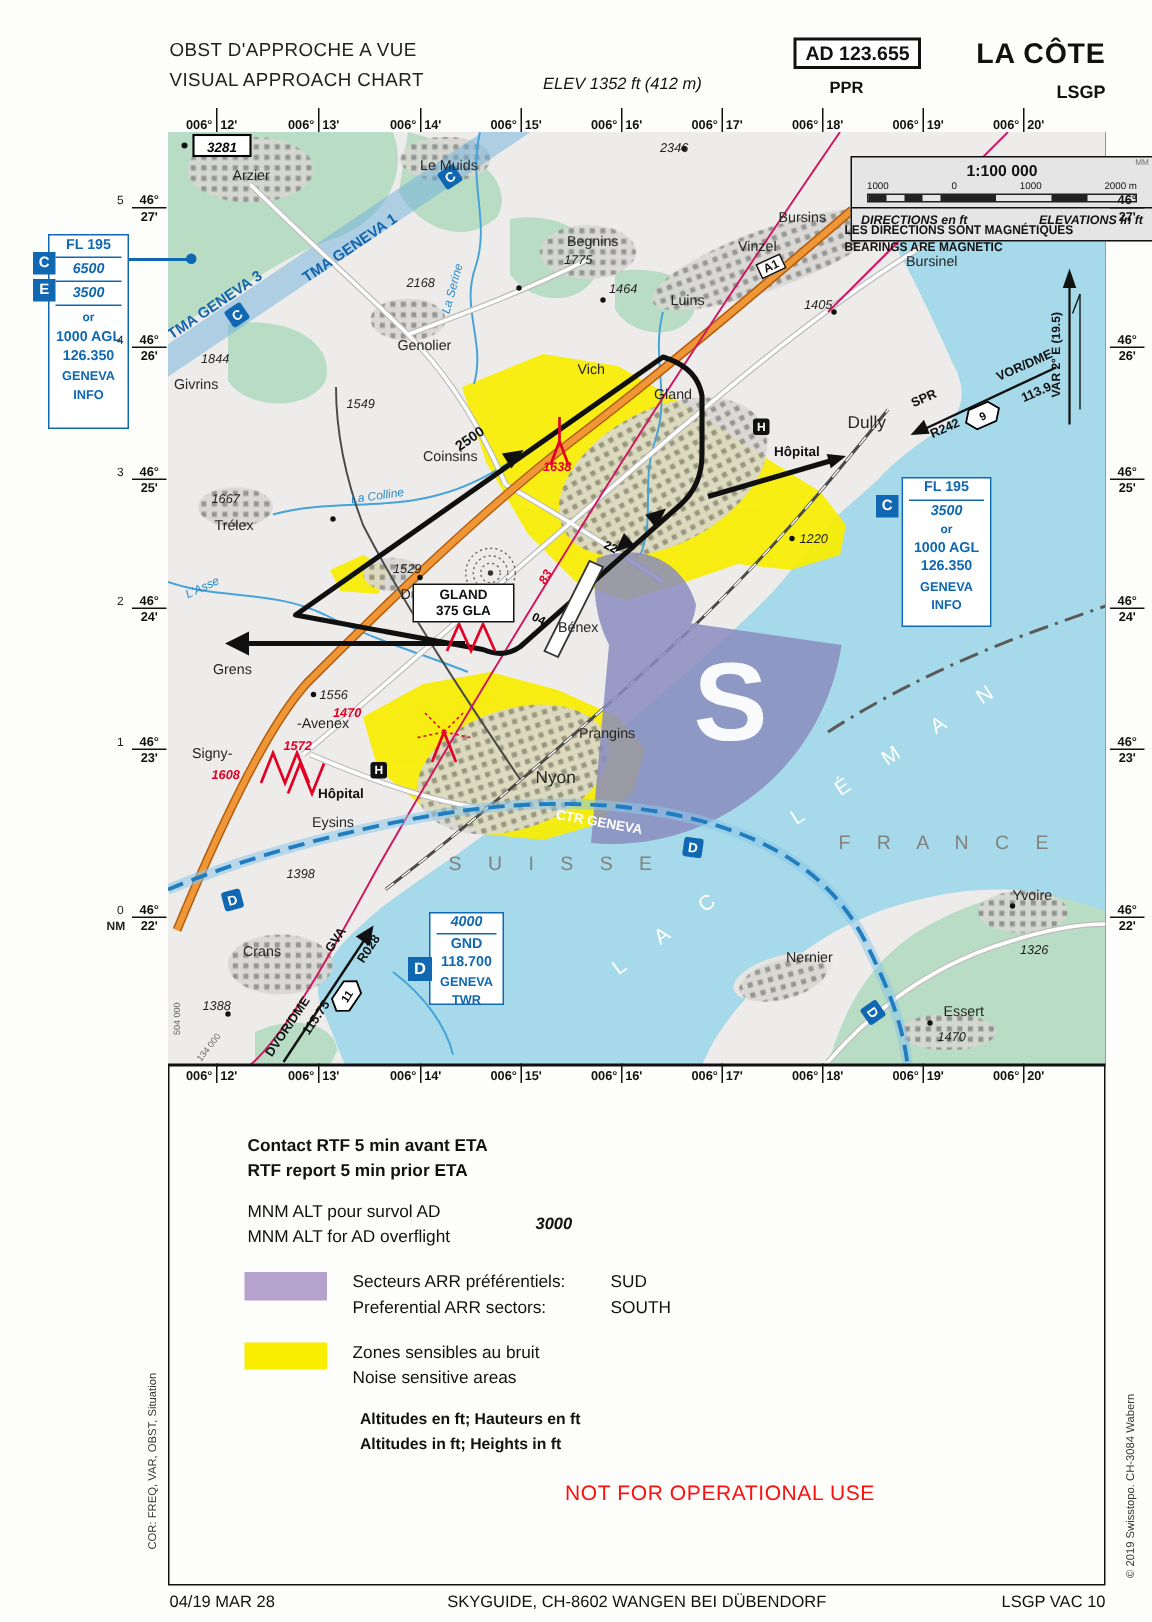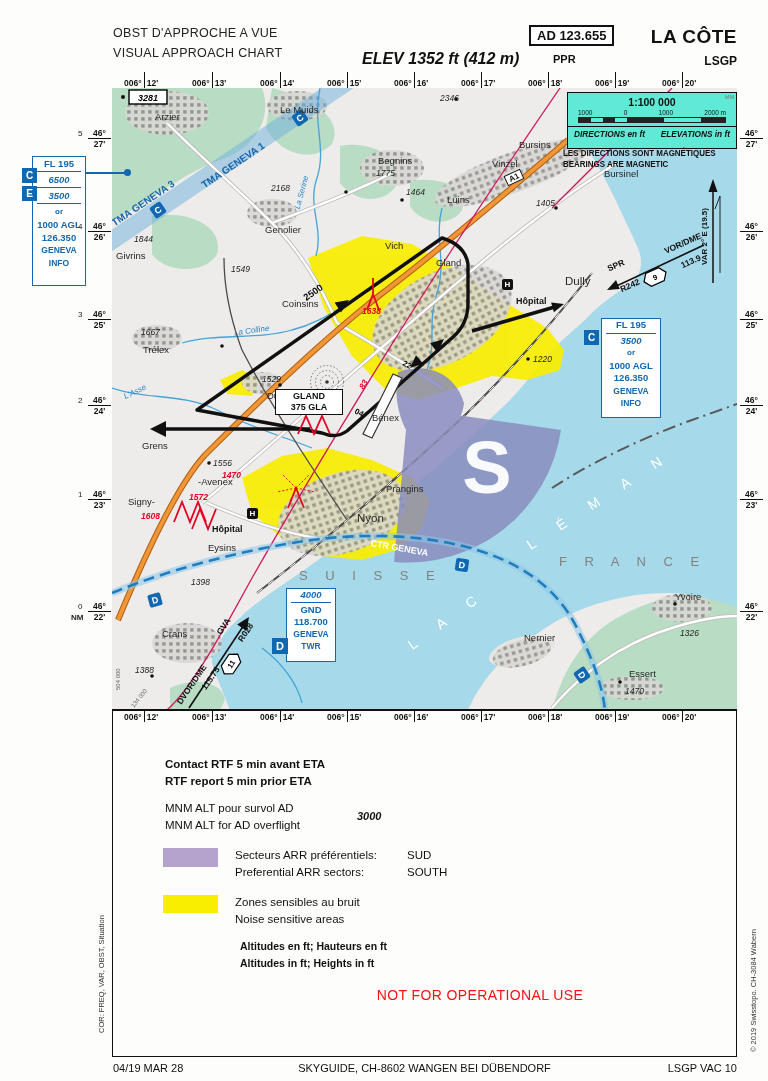--- a/index.html
+++ b/index.html
@@ -1,41 +1,41 @@
 <!DOCTYPE html>
 <html><head>
 <meta charset="utf-8">
 <style>
   html,body{margin:0;padding:0;background:#fdfdfb;}
   body{width:768px;height:1081px;position:relative;font-family:"Liberation Sans",sans-serif;color:#111;}
   .abs{position:absolute;}
   
   .htitle{font-size:12.5px;letter-spacing:.3px;color:#222;}
-  .elev{font-size:16px;font-style:italic;font-weight:bold;}
+  .elev{font-size:11px;font-style:italic;font-weight:normal;}
   .adbox{border:2px solid #111;padding:1px 6px;font-size:13px;font-weight:bold;background:#fff;}
   .ppr{font-size:11px;font-weight:bold;}
   .apt{font-size:19px;font-weight:bold;letter-spacing:.5px;}
   .icao{font-size:12px;font-weight:bold;margin-left:40px;}
   
   #outer-frame{left:112px;top:88px;width:625px;height:969px;border:1.6px solid #111;box-sizing:border-box;}
   #map-bottom-line{left:112px;top:709px;width:625px;height:1.6px;background:#111;}
   
   .lon{display:flex;align-items:flex-end;gap:2px;font-size:8.5px;font-weight:bold;}
   .lon .ltick{width:1.2px;height:16px;background:#111;align-self:flex-start;margin-top:3px;}
   .lonb .ltick{height:13px;margin-top:-3px;}
   .lat{width:23px;text-align:center;font-size:8.5px;font-weight:bold;display:flex;flex-direction:column;line-height:10px;}
   .lat .latm{border-top:1.5px solid #111;}
   .nmnum{font-size:8px;color:#222;}
   
   .bluebox{border:1.5px solid #1068b2;background:#fff;color:#1068b2;text-align:center;font-weight:bold;box-sizing:border-box;}
   .bluebox .rule{border-top:1.5px solid #1068b2;margin:1px 4px;}
   .clssq{background:#1068b2;color:#fff;text-align:center;font-weight:bold;}
   .it{font-style:italic;}
   
-  #scalebox{left:567px;top:92px;width:170px;height:57px;background:#5eead4;border:1.6px solid #111;box-sizing:border-box;font-weight:bold;}
+  #scalebox{left:567px;top:104px;width:202px;height:57px;background:#e5e5e5;border:1.6px solid #111;box-sizing:border-box;font-weight:bold;}
   #scalebox .mm{position:absolute;right:2px;top:1px;font-size:5.5px;color:#777;font-weight:normal;}
   #scalebox .sc{text-align:center;font-size:10.5px;margin-top:3px;}
   .sbarlabels{display:flex;font-size:6.5px;font-weight:normal;justify-content:space-between;padding:0 10px;margin-top:1px;}
   .sbar{display:flex;margin:1px 10px 0 10px;height:4px;border:1px solid #222;}
   .sbar div{height:100%;}
   #scalebox .altrow{border-top:1.2px solid #111;margin-top:3px;display:flex;justify-content:space-between;padding:2px 6px 0 6px;font-size:8.3px;font-style:italic;}
   #magnote{left:563px;top:148px;width:178px;font-size:8.4px;font-weight:bold;line-height:11px;transform:scaleX(.95);transform-origin:left;}
   
   .hosp{width:11px;height:11px;background:#111;color:#fff;font-size:8px;font-weight:bold;text-align:center;line-height:11px;border-radius:2px;}
   .hosplbl{font-size:9px;font-weight:bold;}
@@ -479,21 +479,21 @@
     <div class="rule"></div>
   <div class="it">3500</div>
   <div style="font-size:8px">or</div>
   <div>1000 AGL</div>
   <div>126.350</div>
   <div style="font-size:8.5px">GENEVA</div>
   <div style="font-size:8.5px">INFO</div>
 </div>
 <div class="abs clssq" style="left:584px;top:330px;width:15px;height:15px;font-size:10px;line-height:15px;">C</div>
 
-<div class="abs bluebox" style="left:286px;top:588px;width:50px;height:74px;font-size:9.5px;line-height:12px;">
+<div class="abs bluebox" style="left:286px;top:608px;width:50px;height:62px;font-size:9.5px;line-height:12px;">
   <div class="it">4000</div>
     <div class="rule"></div>
   <div>GND</div>
   <div>118.700</div>
   <div style="font-size:8.5px">GENEVA</div>
   <div style="font-size:8.5px">TWR</div>
 </div>
 <div class="abs clssq" style="left:272px;top:638px;width:16px;height:16px;font-size:11px;line-height:16px;">D</div>
 
 <div class="abs glandbox" style="left:275px;top:389px;width:60px;">

